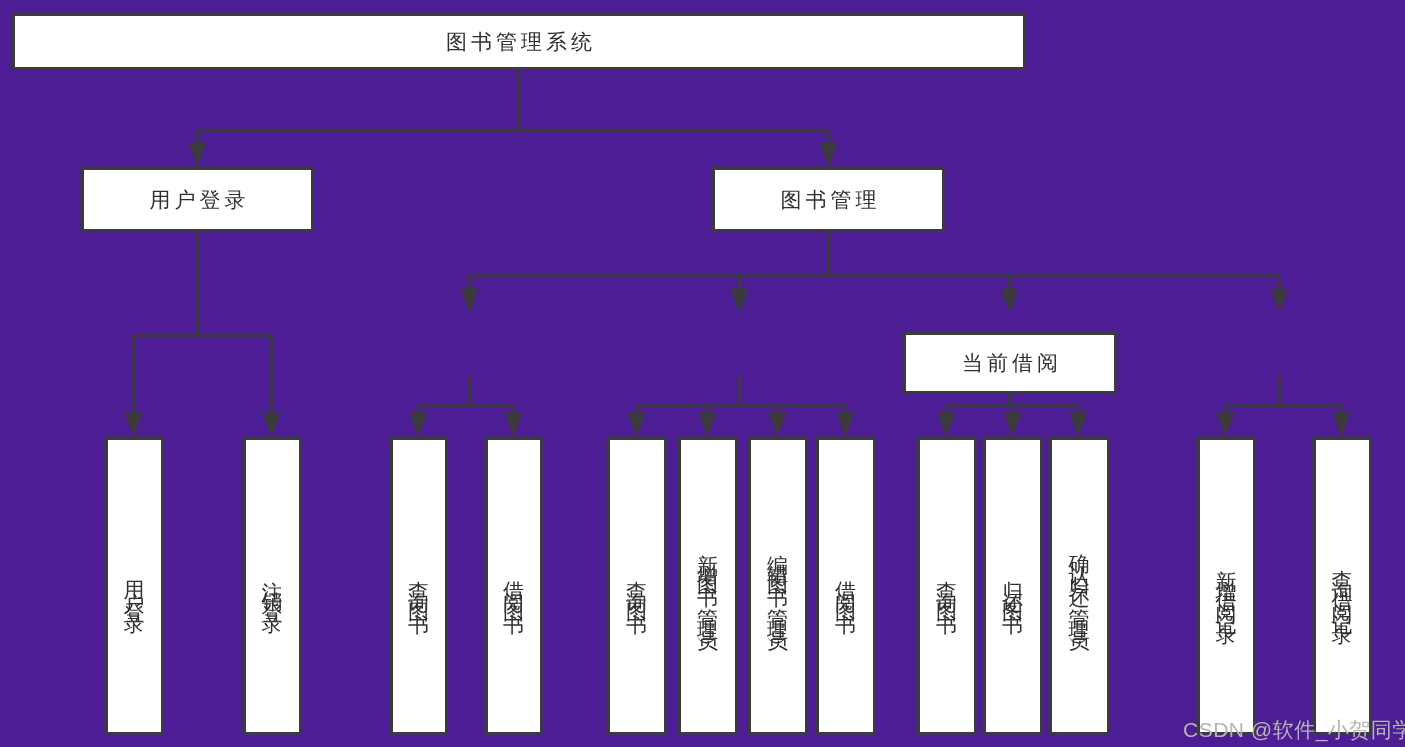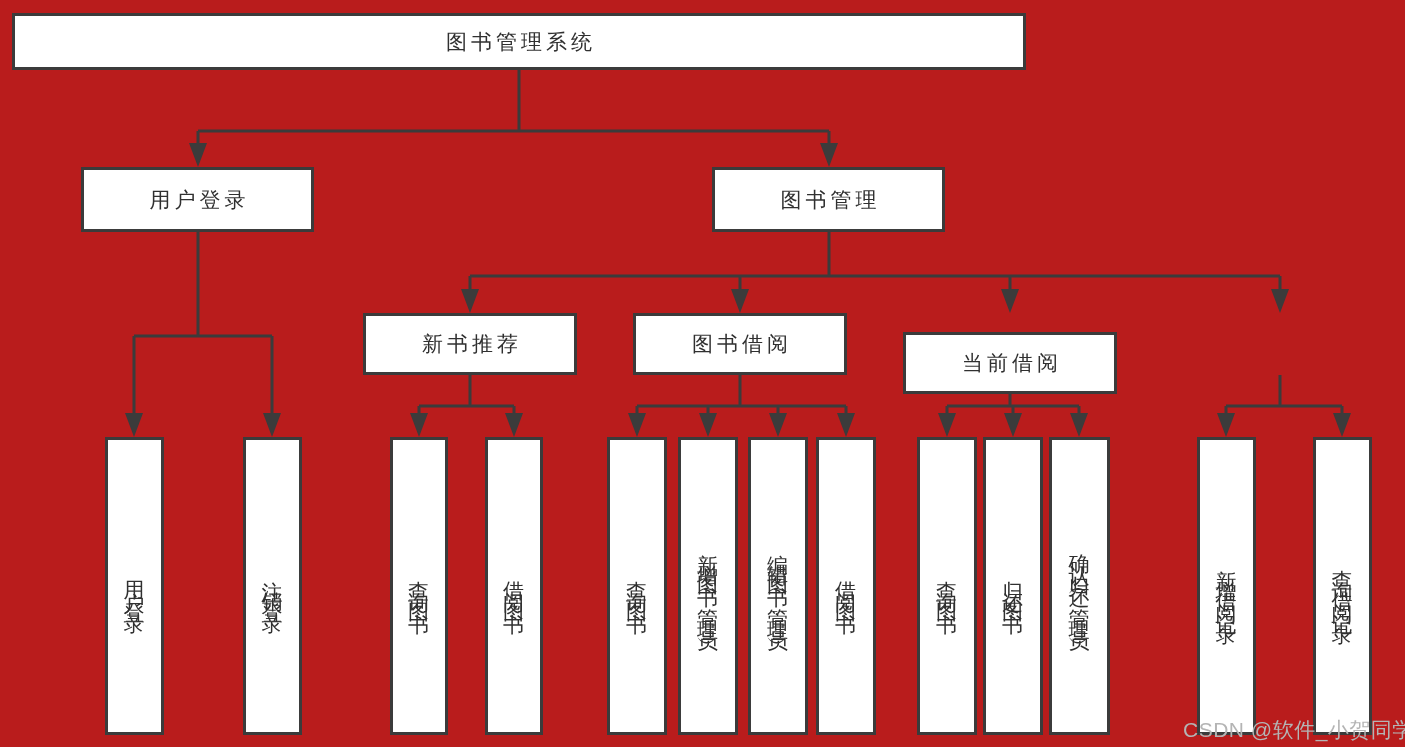--- a/index.html
+++ b/index.html
@@ -4,21 +4,21 @@
 <style>
   html, body {
     margin: 0;
     padding: 0;
     background: #ffffff;
   }
   .canvas {
     position: relative;
     width: 1405px;
     height: 747px;
-    background: #b91c1c;
+    background: #4c1d95;
     font-family: "Liberation Sans", sans-serif;
     overflow: hidden;
   }
   svg.connectors {
     position: absolute;
     left: 0;
     top: 0;
     z-index: 1;
   }
   .node {
@@ -102,26 +102,20 @@
     <span>图书管理系统</span>
   </div>
 
   <div class="node h-node" style="left:81px; top:167px; width:233px; height:65px;">
     <span>用户登录</span>
   </div>
   <div class="node h-node" style="left:712px; top:167px; width:233px; height:65px;">
     <span>图书管理</span>
   </div>
 
-  <div class="node h-node" style="left:363px; top:313px; width:214px; height:62px;">
-    <span>新书推荐</span>
-  </div>
-  <div class="node h-node" style="left:633px; top:313px; width:214px; height:62px;">
-    <span>图书借阅</span>
-  </div>
   <div class="node h-node" style="left:903px; top:313px; width:214px; height:62px;margin-top:19px;">
     <span>当前借阅</span>
   </div>
 
   <div class="node leaf" style="left:105px; top:437px; width:59px; height:298px;">
     <span>用户登录</span>
   </div>
   <div class="node leaf" style="left:243px; top:437px; width:59px; height:298px;">
     <span>注销登录</span>
   </div>

